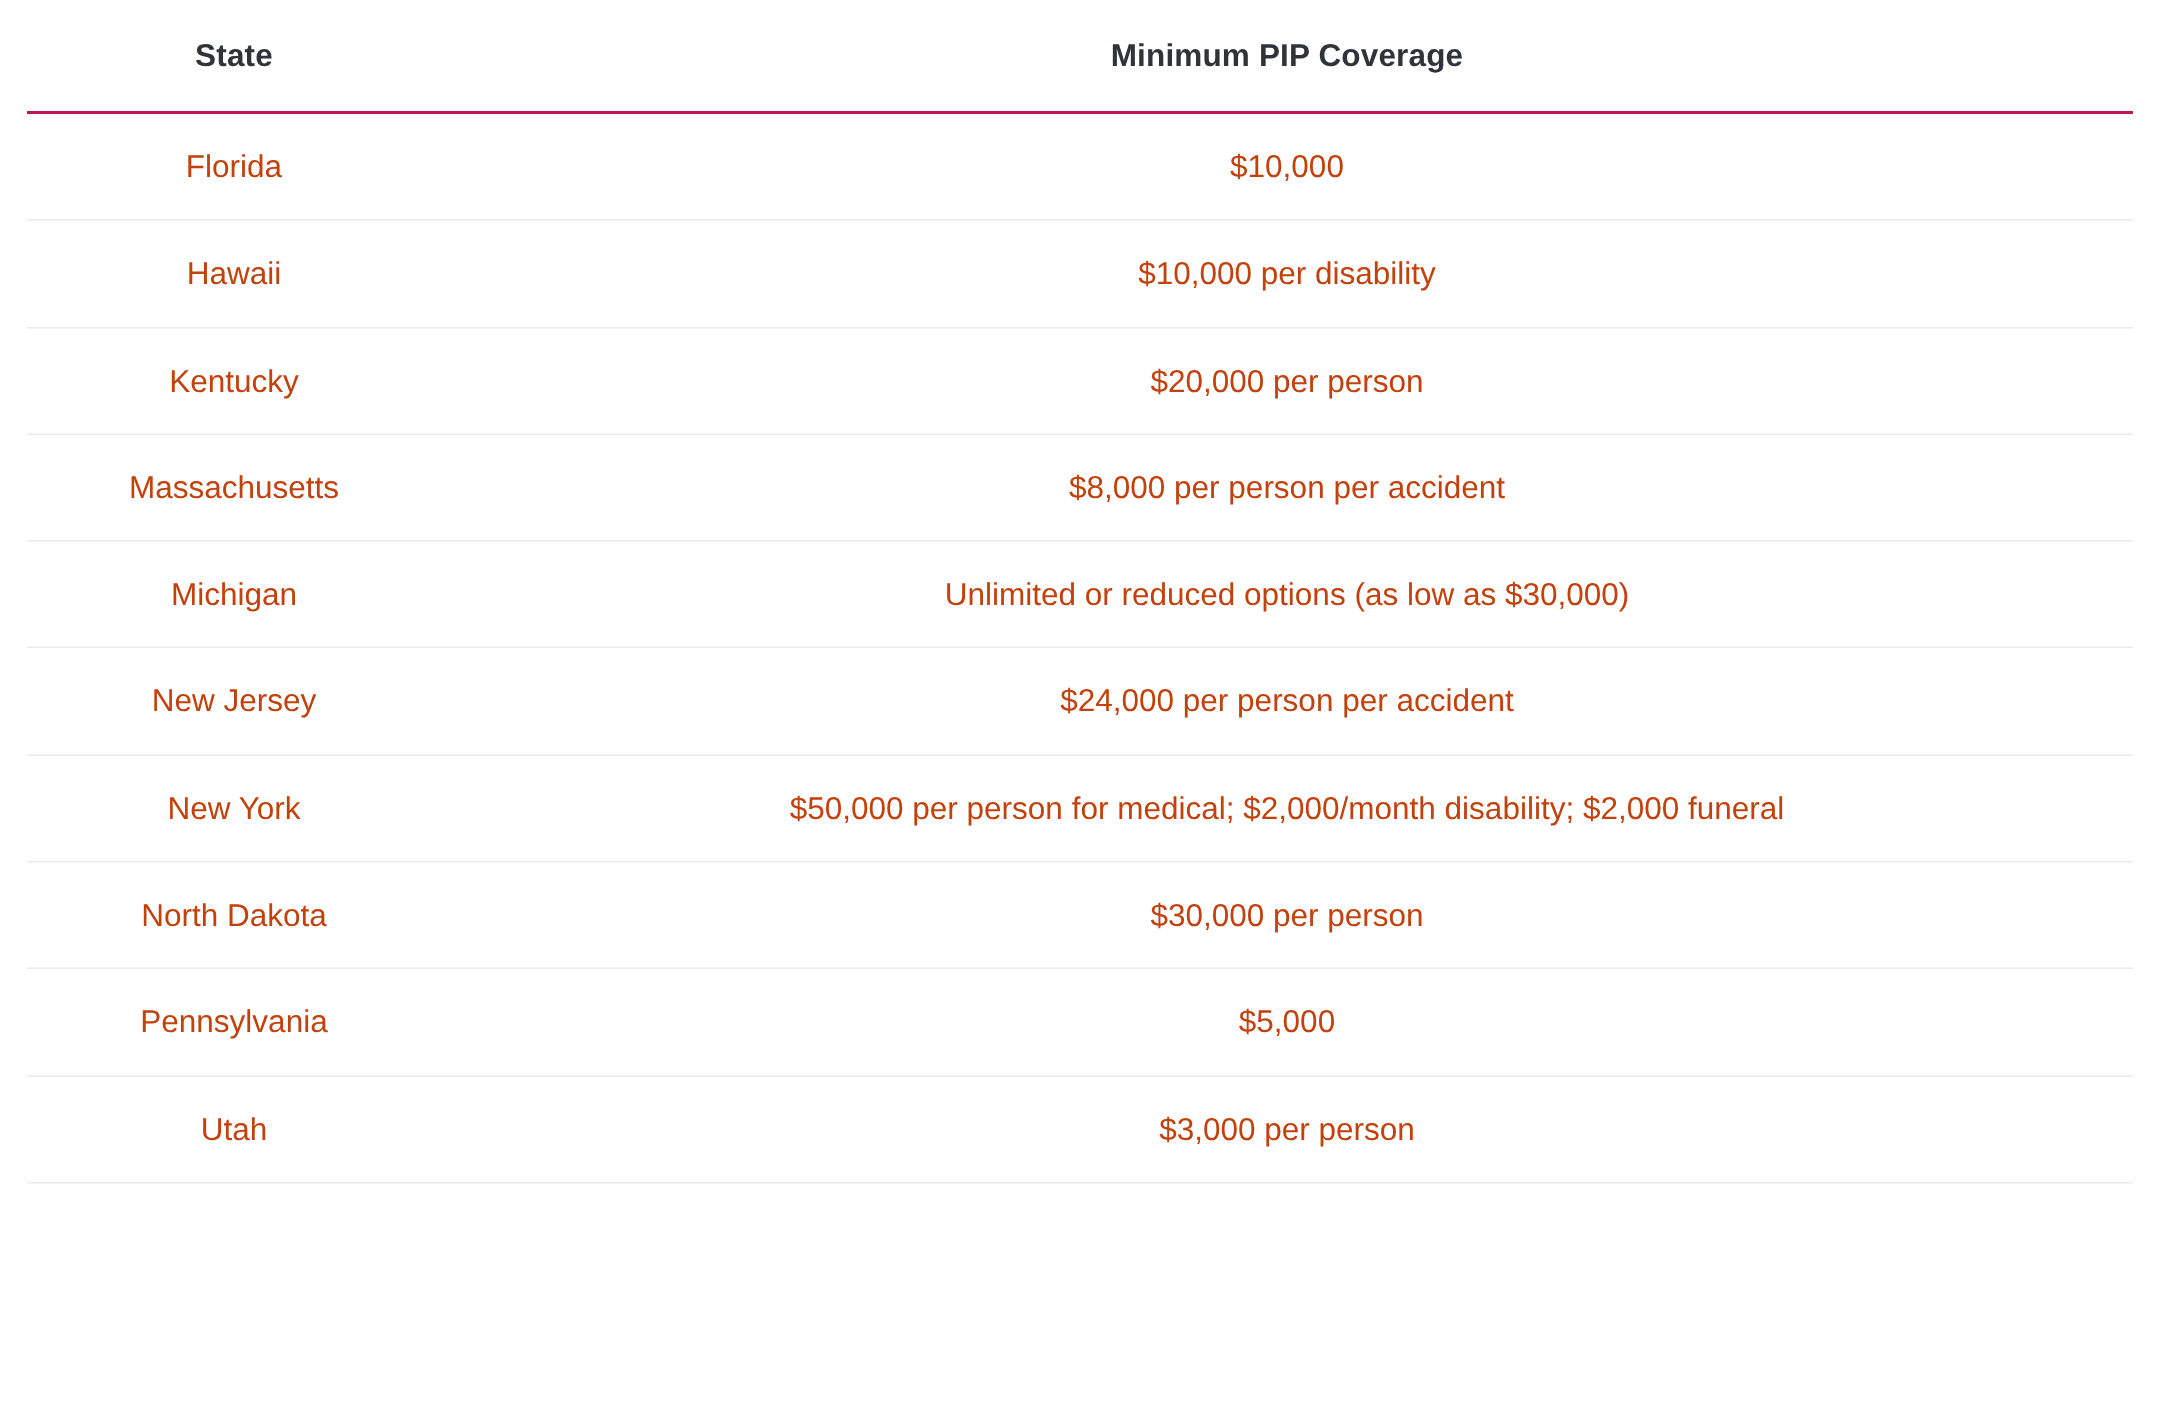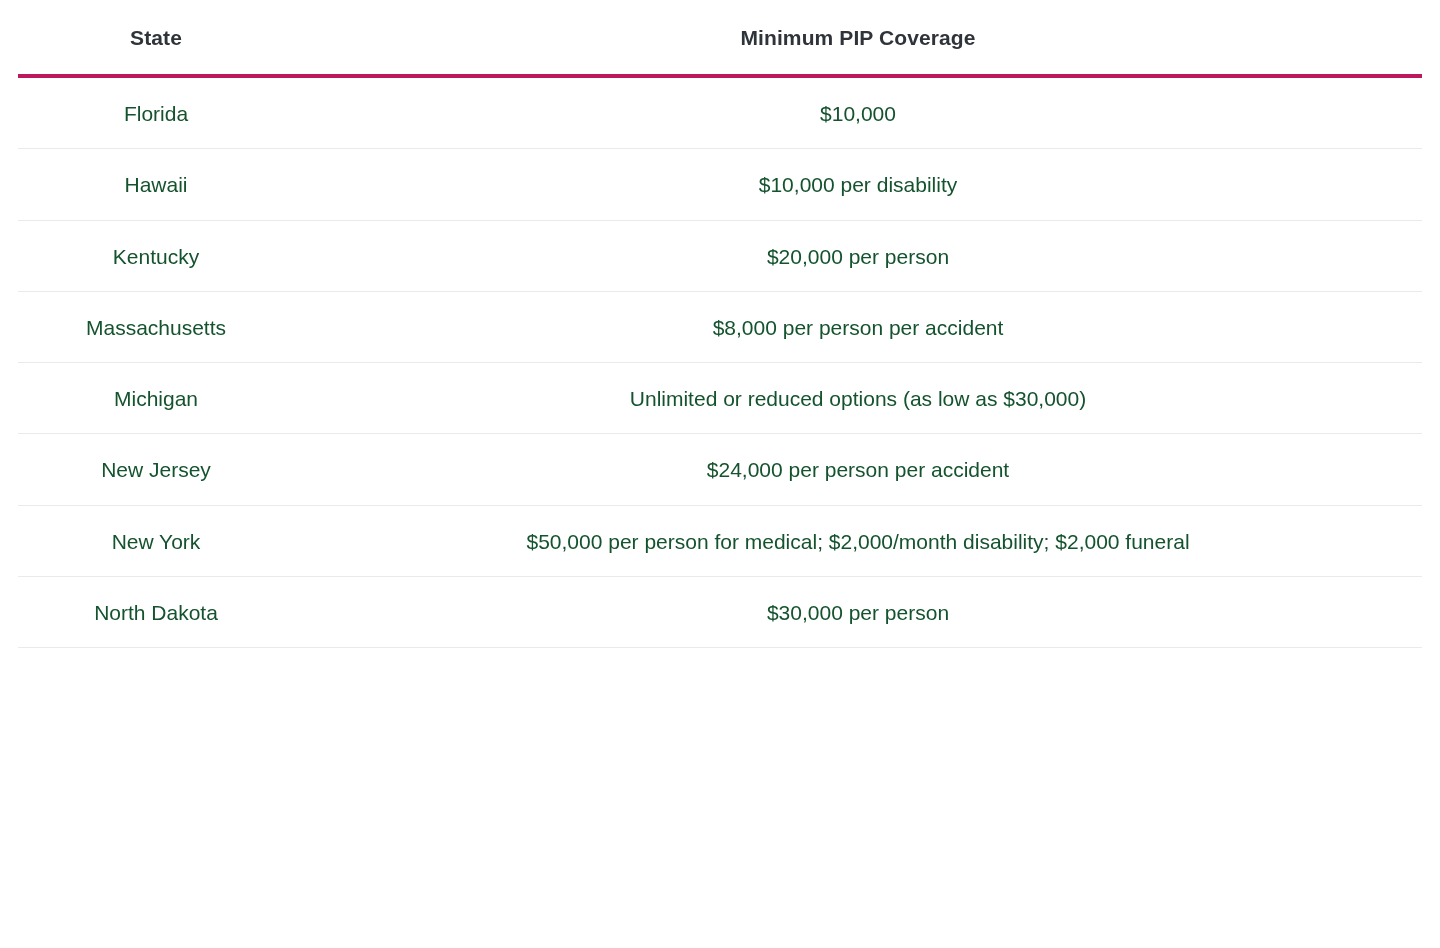--- a/index.html
+++ b/index.html
@@ -30,32 +30,32 @@
 
   table.pip-table col.col-state { width: 276px; }
   table.pip-table col.col-coverage { width: 1128px; }
 
   table.pip-table thead th {
     font-size: 21px;
     font-weight: bold;
     color: #2f343a;
     padding: 26px 10px 24px 10px;
     text-align: center;
-    border-bottom: 4px solid #be185d;
+    border-bottom: 2px solid #be185d;
     letter-spacing: 0.1px;
   }
 
   table.pip-table thead th.th-state {
     text-align: center;
   }
 
   table.pip-table tbody td {
     font-size: 21px;
     font-weight: 400;
-    color: #14532d;
+    color: #c2410c;
     text-align: center;
     padding: 22px 10px 21px 10px;
     border-bottom: 1px solid #e8eaec;
     line-height: 1.3;
   }
 
   table.pip-table tbody tr:last-child td {
     border-bottom: 1px solid #e8eaec;
   }
 
@@ -103,15 +103,23 @@
         <td class="cell-coverage">$24,000 per person per accident</td>
       </tr>
       <tr>
         <td class="cell-state">New York</td>
         <td class="cell-coverage">$50,000 per person for medical; $2,000/month disability; $2,000 funeral</td>
       </tr>
       <tr>
         <td class="cell-state">North Dakota</td>
         <td class="cell-coverage">$30,000 per person</td>
       </tr>
+      <tr>
+        <td class="cell-state">Pennsylvania</td>
+        <td class="cell-coverage">$5,000</td>
+      </tr>
+      <tr>
+        <td class="cell-state">Utah</td>
+        <td class="cell-coverage">$3,000 per person</td>
+      </tr>
     </tbody>
   </table>
 </div>
 
 </body></html>

